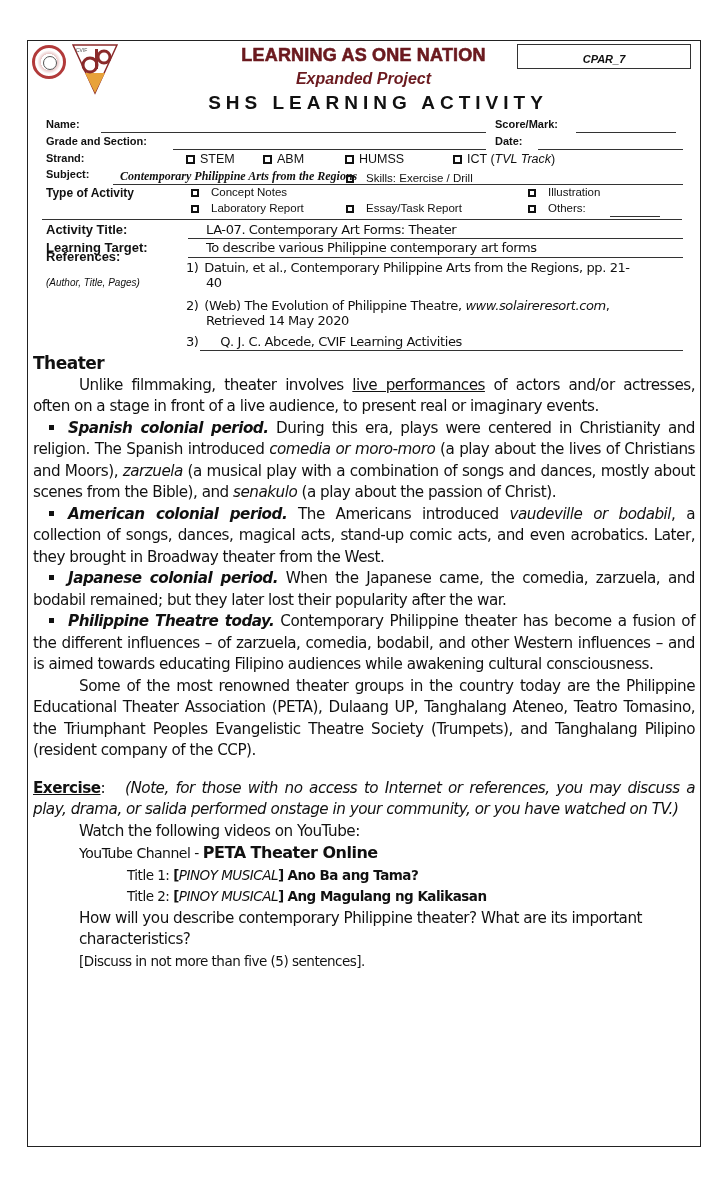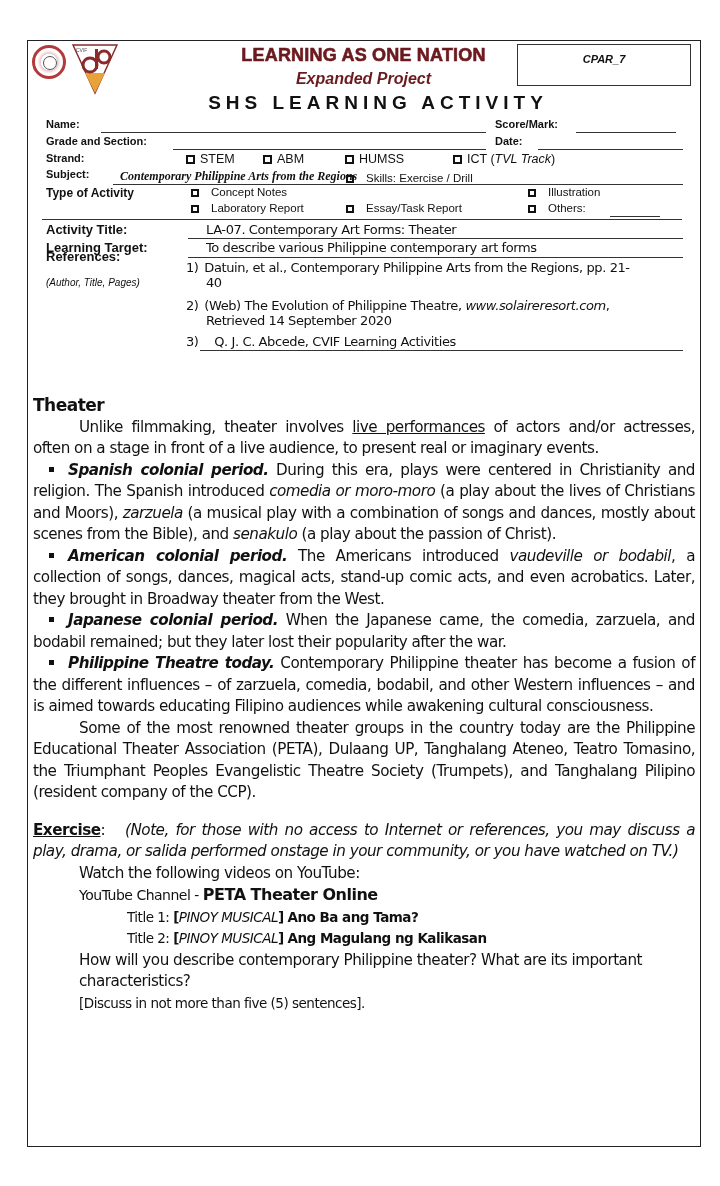--- a/index.html
+++ b/index.html
@@ -15,37 +15,37 @@
     border: 3px solid #b23a3a; box-sizing: border-box; background: radial-gradient(circle, #fff 40%, #e9c9c9 42%, #fff 60%); }
   .logo1::after { content: ""; position: absolute; left: 8px; top: 8px; width: 12px; height: 12px; border-radius: 50%; border: 1.5px solid #555; }
   .logo2 { position: absolute; left: 44px; top: 2px; width: 46px; height: 52px; }
 
   .title1 { position: absolute; left: 198px; top: 4px; width: 275px; text-align: center; font-weight: 900;
     font-size: 18px; color: #6b1a1f; letter-spacing: 0.2px; -webkit-text-stroke: 0.6px #6b1a1f; }
   .title2 { position: absolute; left: 198px; top: 29px; width: 275px; text-align: center; font-weight: bold;
     font-style: italic; font-size: 16px; color: #6b1a1f; }
   .title3 { position: absolute; left: 150px; top: 51px; width: 400px; text-align: center; font-weight: bold;
     font-size: 19px; letter-spacing: 5px; color: #111; }
-  .code-box { position: absolute; left: 489px; top: 3px; width: 174px; height: 42px; border: 1.5px solid #333;
+  .code-box { position: absolute; left: 489px; top: 3px; width: 174px; height: 25px; border: 1.5px solid #333;
     box-sizing: border-box; text-align: center; line-height: 28px; font-size: 11px; font-style: italic; font-weight: bold; }
 
   .lbl { position: absolute; font-weight: bold; font-size: 11px; }
   .line { position: absolute; border-bottom: 1.2px solid #333; height: 0; }
   .cb { position: absolute; font-size: 12.5px; white-space: nowrap; }
   .cb .box { display: inline-block; width: 9px; height: 9px; border: 2px solid #111; box-sizing: border-box; vertical-align: -1px; margin-right: 5px; }
   .cb.sm { font-size: 11.5px; }
   .cb.sm .box { width: 8px; height: 8px; margin-right: 12px; }
   .subject-val { position: absolute; font-family: "Liberation Serif", serif; font-weight: bold; font-style: italic; font-size: 12px; }
 
   .meta-lbl { position: absolute; font-weight: bold; font-size: 13px; font-family: "Liberation Sans", sans-serif; }
   .meta-sub { position: absolute; font-style: italic; font-size: 10px; font-family: "Liberation Sans", sans-serif; }
   .meta-val { position: absolute; font-size: 13px; font-family: "DejaVu Sans", sans-serif; letter-spacing: -0.4px; }
 
   .content { position: absolute; left: 5px; top: 312px; width: 662px; font-family: "DejaVu Sans", sans-serif;
-    font-size: 15.2px; line-height: 21.5px; letter-spacing: -0.5px; text-align: justify; margin-top: 42px; }
+    font-size: 15.2px; line-height: 21.5px; letter-spacing: -0.5px; text-align: justify; }
   .content p { margin: 0; }
   .h-theater { font-weight: bold; font-size: 17px; margin: 0 0 1px 0; }
   .indent { text-indent: 46px; }
   .bullet { text-indent: 16px; }
   .bullet .dot { display: inline-block; width: 5px; height: 5px; background: #111; vertical-align: 3px; margin-right: 14px; text-indent: 0; }
   .bi { font-weight: bold; font-style: italic; }
   .it { font-style: italic; }
   .ul { text-decoration: underline; }
   .ex-block { margin-top: 16px; }
   .ex-head { font-weight: bold; text-decoration: underline; }
@@ -120,25 +120,25 @@
   <div class="meta-sub" style="left:18px;top:236px;">(Author, Title, Pages)</div>
 
   <div class="meta-val" style="left:158px;top:219px;">
     <span>1)</span>
     <span style="margin-left:2px;">Datuin, et al., Contemporary Philippine Arts from the Regions, pp. 21-</span><br>
     <span style="margin-left:20px;">40</span>
   </div>
   <div class="meta-val" style="left:158px;top:257px;width:500px;">
     <span>2)</span>
     <span style="margin-left:2px;">(Web) The Evolution of Philippine Theatre, </span><i>www.solaireresort.com</i><span>,</span><br>
-    <span style="margin-left:20px;">Retrieved 14 September 2020</span>
+    <span style="margin-left:20px;">Retrieved 14 May 2020</span>
   </div>
   <div class="meta-val" style="left:158px;top:293px;">
     <span>3)</span>
-    <span style="margin-left:12px;">Q. J. C. Abcede, CVIF Learning Activities</span>
+    <span style="margin-left:18px;">Q. J. C. Abcede, CVIF Learning Activities</span>
   </div>
   <div class="line" style="left:172px;top:309px;width:483px;"></div>
 
   <div class="content">
     <p class="h-theater">Theater</p>
     <p class="indent"><span>Unlike filmmaking, theater involves </span><span class="ul">live performances</span><span> of actors and/or actresses, often on a stage in front of a live audience, to present real or imaginary events.</span></p>
 
 
     <p class="bullet"><span class="dot"></span><span class="bi">Spanish colonial period.</span><span> During this era, plays were centered in Christianity and religion. The Spanish introduced </span><span class="it">comedia or moro-moro</span><span> (a play about the lives of Christians and Moors), </span><span class="it">zarzuela</span><span> (a musical play with a combination of songs and dances, mostly about scenes from the Bible), and </span><span class="it">senakulo</span><span> (a play about the passion of Christ).</span></p>
 

